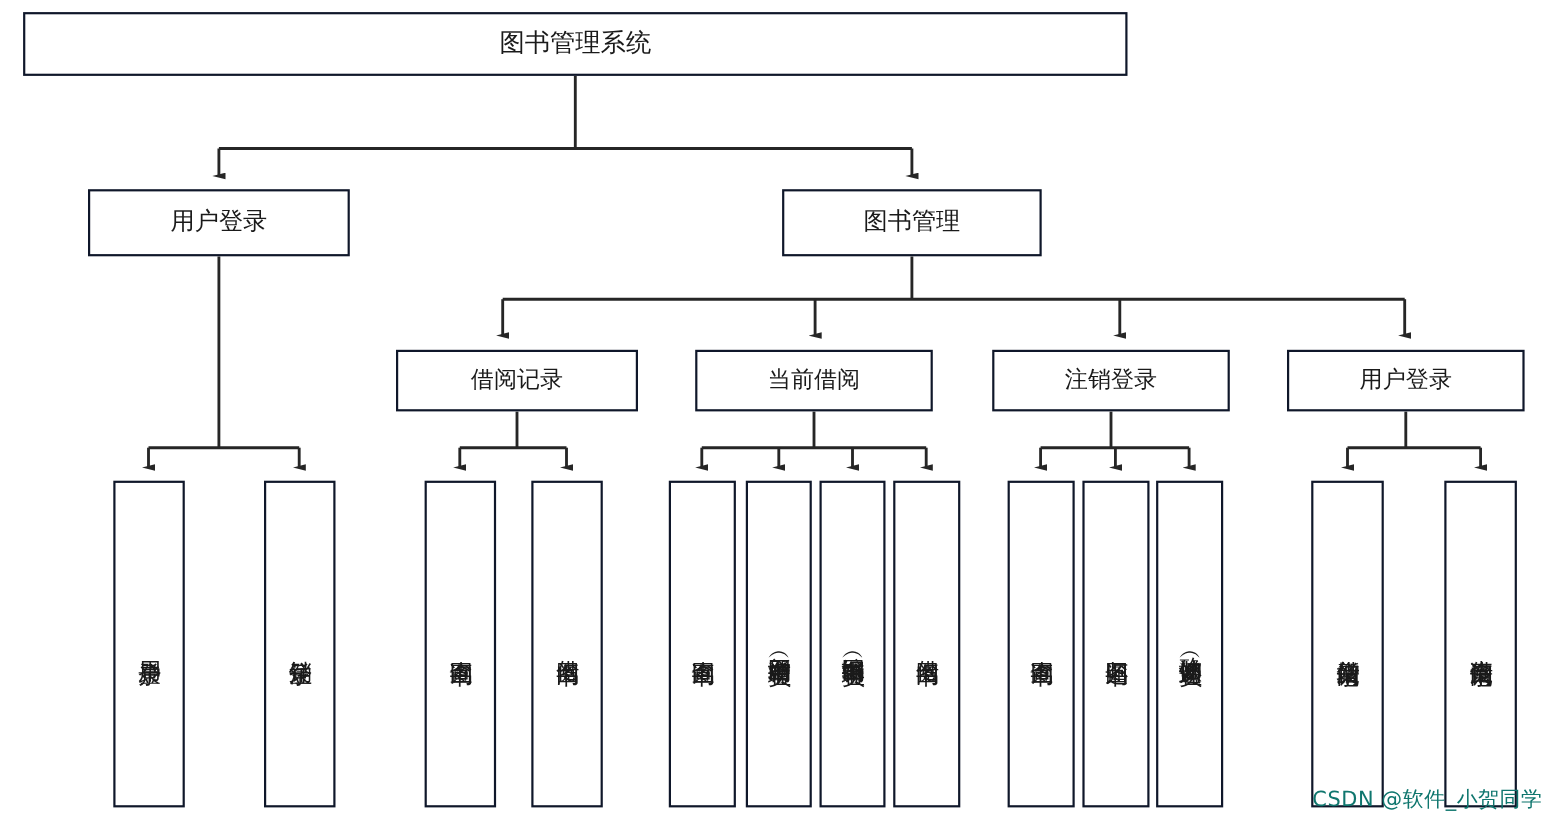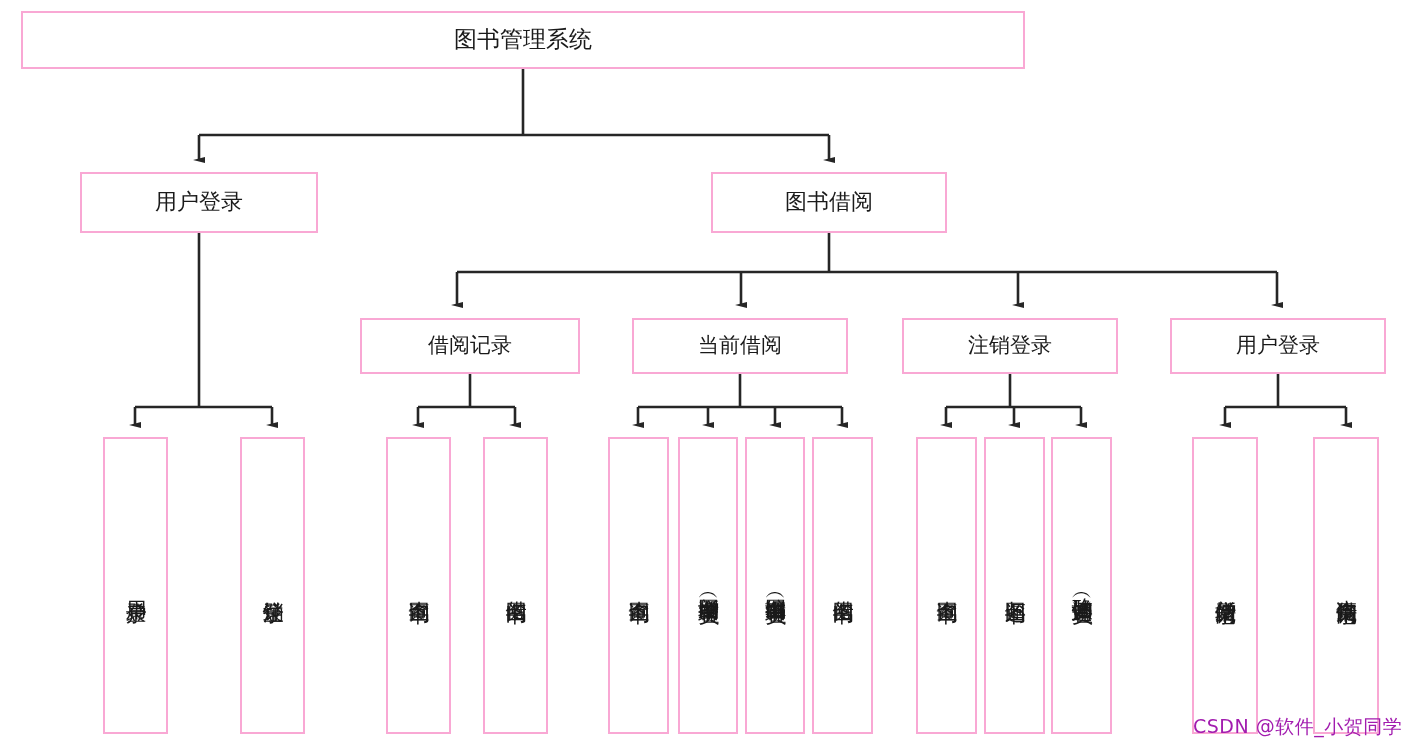--- a/index.html
+++ b/index.html
@@ -21,21 +21,21 @@
   #diagram-svg {
     position: absolute;
     left: 0;
     top: 0;
     width: 1405px;
     height: 747px;
   }
   .node {
     position: absolute;
     box-sizing: border-box;
-    border: 2px solid #f9a8d4;
+    border: 2px solid #0f172a;
     background: #ffffff;
     color: #1a1a1a;
     display: flex;
     align-items: center;
     justify-content: center;
     text-align: center;
     line-height: 1.12;
   }
   .node-root {
     font-size: 23px;
@@ -125,21 +125,21 @@
   </svg>
 
   <div class="node node-root" id="node-root" style="left: 21px; top: 11px; width: 1004px; height: 58px;">
     <span>图书管理系统</span>
   </div>
 
   <div class="node node-l1" id="node-l1-0" style="left: 80px; top: 172px; width: 238px; height: 61px;">
     <span>用户登录</span>
   </div>
   <div class="node node-l1" id="node-l1-1" style="left: 711px; top: 172px; width: 236px; height: 61px;">
-    <span>图书借阅</span>
+    <span>图书管理</span>
   </div>
 
   <div class="node node-l2" id="node-l2-0" style="left: 360px; top: 318px; width: 220px; height: 56px;">
     <span>借阅记录</span>
   </div>
   <div class="node node-l2" id="node-l2-1" style="left: 632px; top: 318px; width: 216px; height: 56px;">
     <span>当前借阅</span>
   </div>
   <div class="node node-l2" id="node-l2-2" style="left: 902px; top: 318px; width: 216px; height: 56px;">
     <span>注销登录</span>
@@ -181,15 +181,15 @@
   <div class="node node-leaf" id="node-leaf-10" style="left: 1051px; top: 437px; width: 61px; height: 297px;">
     <span class="leaf-text">确认归还（管理员）</span>
   </div>
   <div class="node node-leaf" id="node-leaf-11" style="left: 1192px; top: 437px; width: 66px; height: 297px;">
     <span class="leaf-text">新增借阅记录</span>
   </div>
   <div class="node node-leaf" id="node-leaf-12" style="left: 1313px; top: 437px; width: 66px; height: 297px;">
     <span class="leaf-text">查询借阅记录</span>
   </div>
 
-  <div class="watermark" id="watermark" style="left: 1193px; top: 714px; color: #a21caf;">CSDN @软件_小贺同学</div>
+  <div class="watermark" id="watermark" style="left: 1193px; top: 714px; color: #0f766e;">CSDN @软件_小贺同学</div>
 
 </div>
 
 </body></html>

